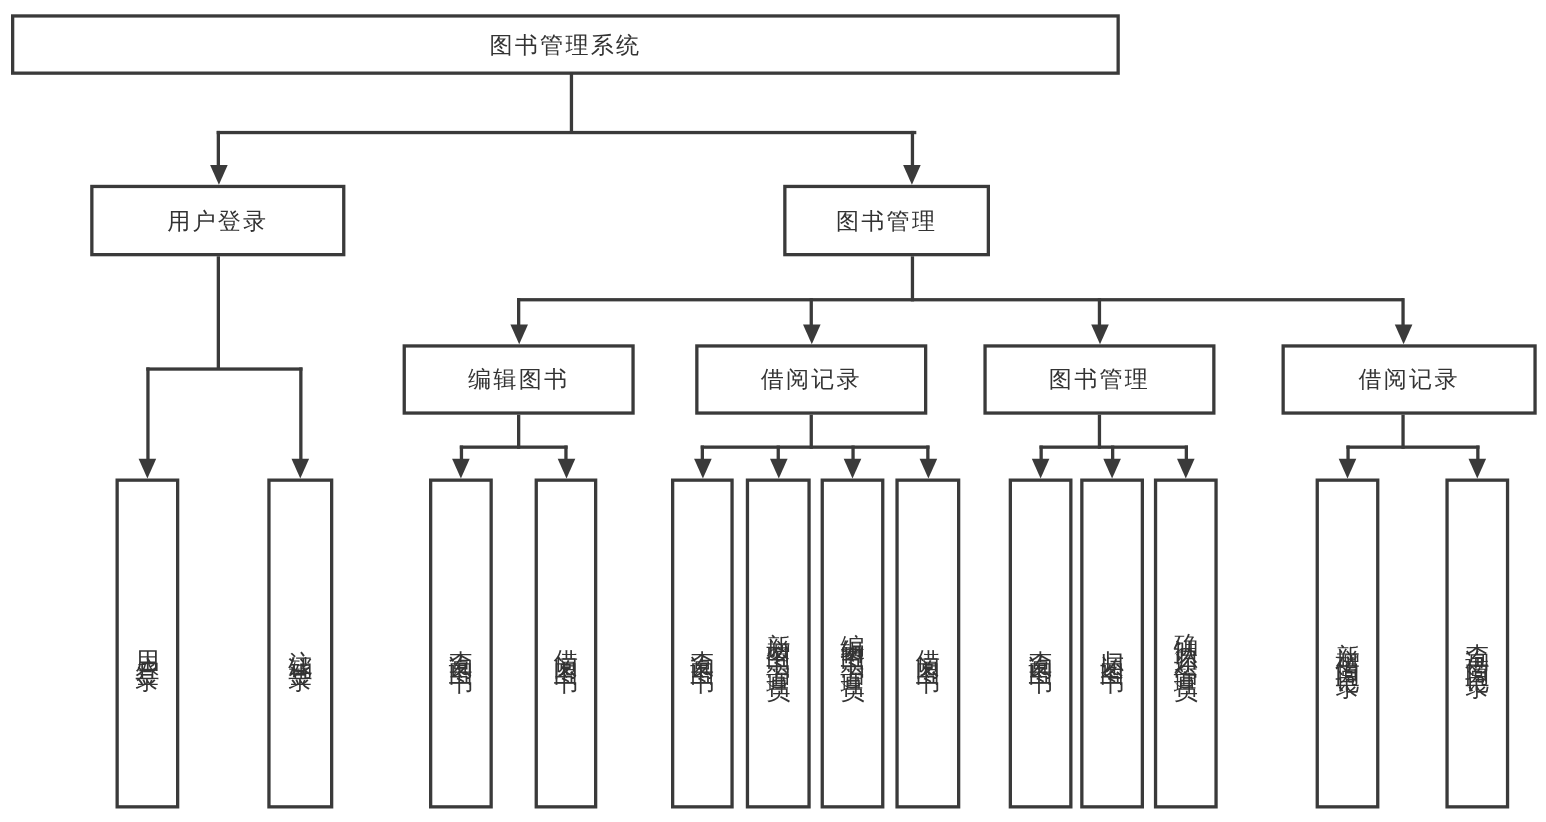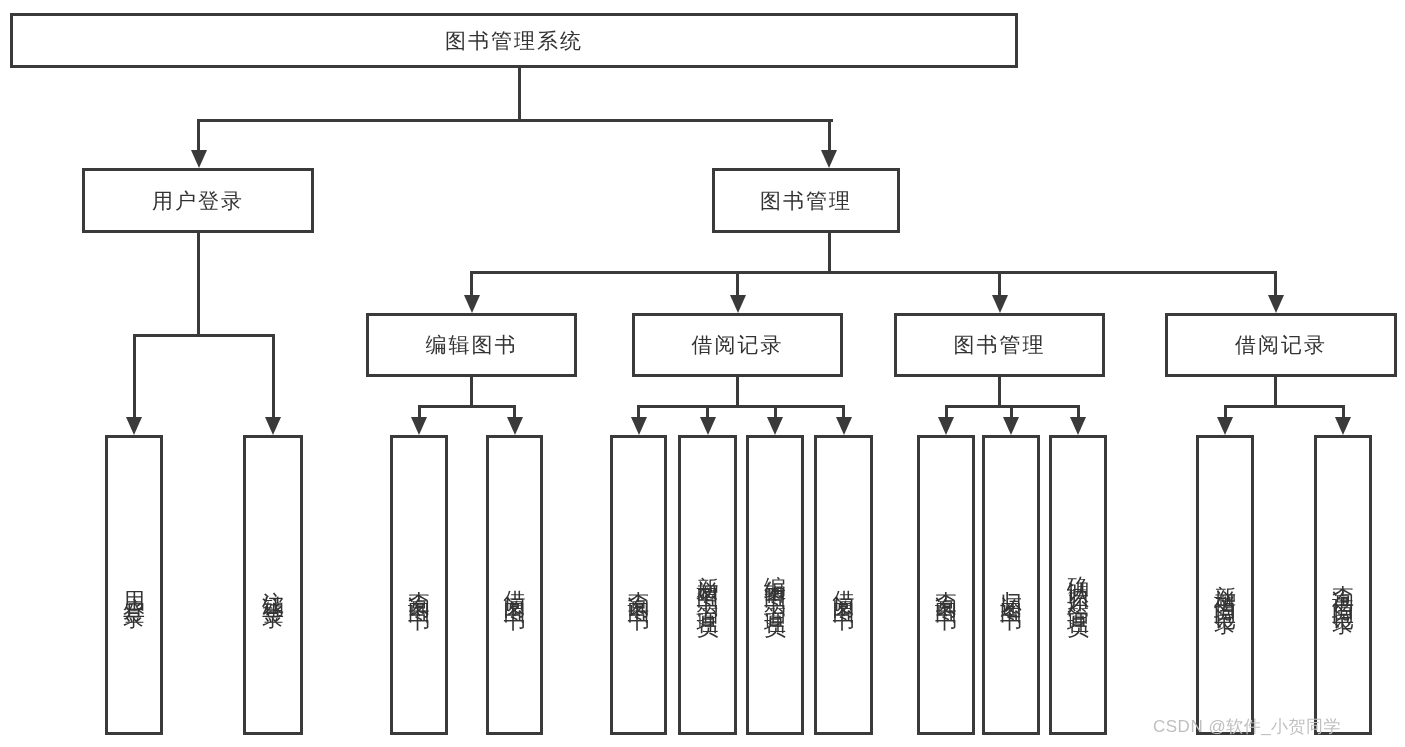--- a/index.html
+++ b/index.html
@@ -188,15 +188,14 @@
 
   <div>
     <div class="ln" style="left:1274px;top:377px;width:3px;height:31px"></div>
     <div class="ln" style="left:1223.5px;top:405px;width:121px;height:3px"></div>
     <div class="ln" style="left:1223.5px;top:405px;width:3px;height:14px"></div>
     <div class="ah" style="left:1217px;top:417px"></div>
     <div class="ln" style="left:1341.5px;top:405px;width:3px;height:14px"></div>
     <div class="ah" style="left:1335px;top:417px"></div>
   </div>
 
-  <div class="watermark">CSDN @软件_小贺同学</div>
 
 </div>
 
 </body></html>

